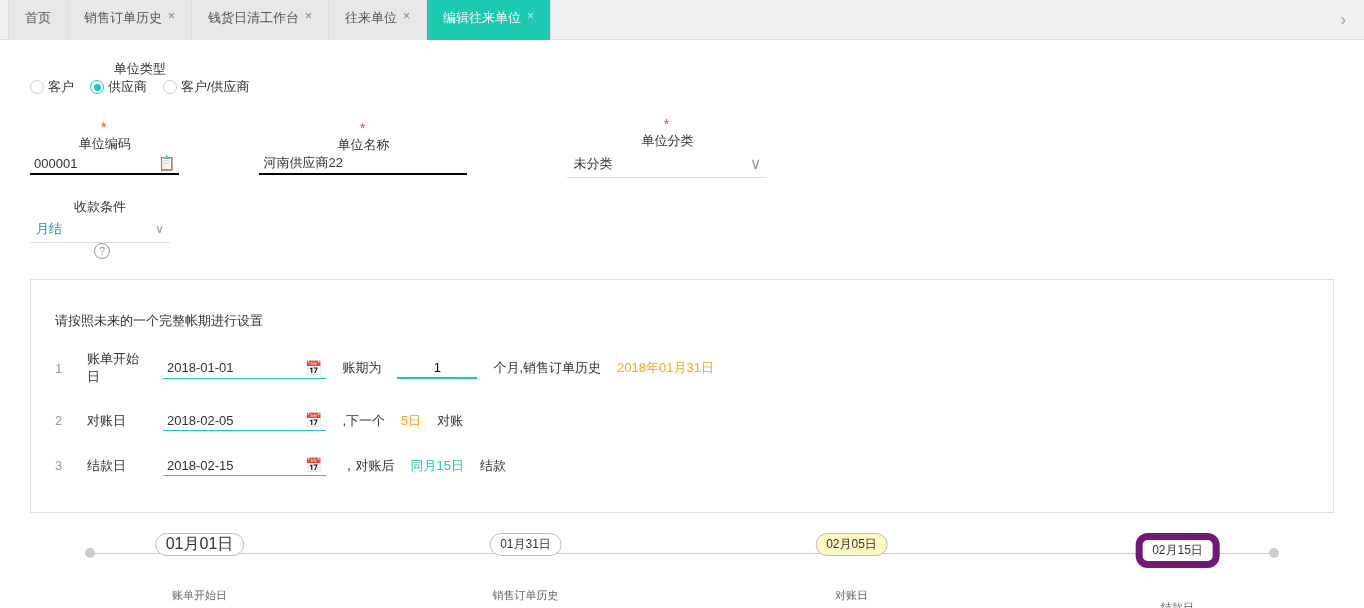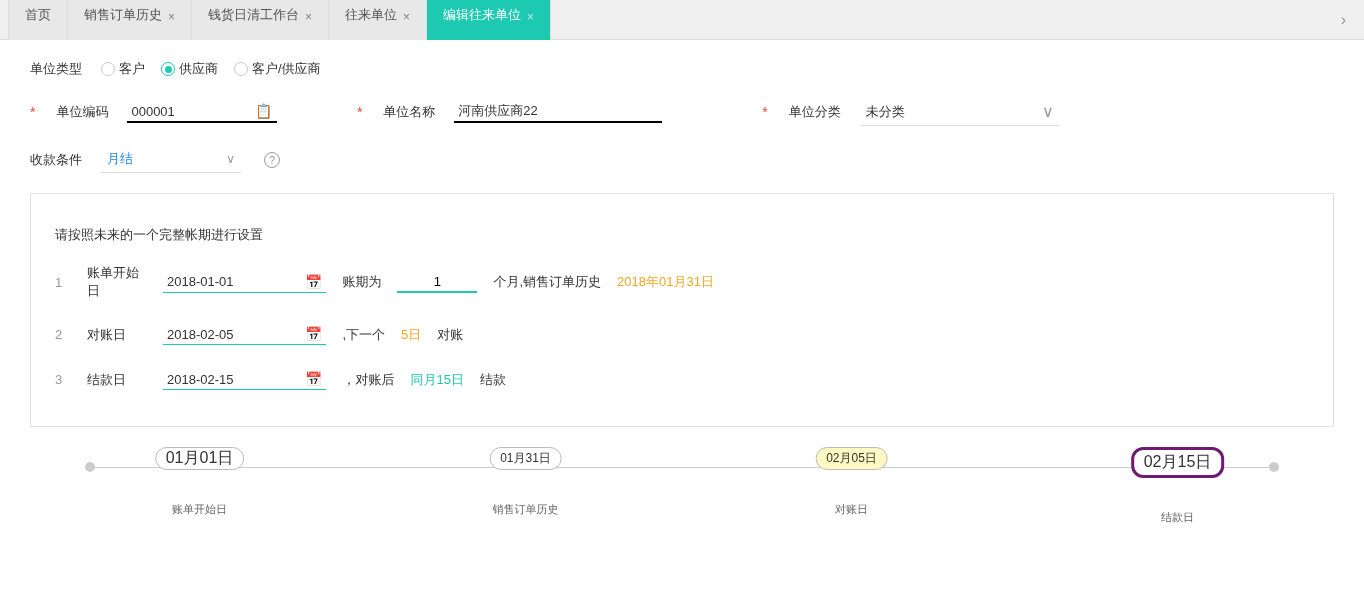--- a/index.html
+++ b/index.html
@@ -9,22 +9,22 @@
     .tab-bar {
       display: flex;
       align-items: center;
       background: #f0f0f0;
       border-bottom: 1px solid #ddd;
       height: 40px;
       padding: 0 8px;
     }
     .tab {
       display: flex;
-      align-items: flex-end;
-      padding: 16px 16px;
+      align-items: flex-start;
+      padding: 9px 16px;
       height: 40px;
       cursor: pointer;
       font-size: 13px;
       color: #555;
       border-right: 1px solid #ddd;
       background: #e8e8e8;
       gap: 6px;
     }
     .tab:first-child { border-left: 1px solid #ddd; }
     .tab.active {
@@ -55,22 +55,23 @@
     .form-row {
       display: flex;
       align-items: center;
       margin-bottom: 20px;
       gap: 0;
     }
 
     .field-group {
       display: flex;
       align-items: center;
-      gap: 19px;
+      gap: 0;
       margin-right: 40px;
+      flex-direction: column;
     }
 
     .field-label {
       color: #333;
       white-space: nowrap;
       font-size: 13px;
     }
 
     .required-star {
       color: #f04438;
@@ -387,18 +388,18 @@
       <div style="border:1px solid #bbb; border-radius:12px; padding:2px 10px; font-size:12px; color:#333; background:#fff; white-space:nowrap;">01月31日</div>
       <div style="font-size:11px;color:#666;margin-top:32px;white-space:nowrap;">销售订单历史</div>
     </div>
 
     <div style="position: absolute; left: 63%; top: 0; transform: translateX(-50%); display:flex;flex-direction:column;align-items:center;">
       <div style="border:1px solid #bbb; border-radius:12px; padding:2px 10px; font-size:12px; color:#333; background:#fef9c3; white-space:nowrap;">02月05日</div>
       <div style="font-size:11px;color:#666;margin-top:32px;white-space:nowrap;">对账日</div>
     </div>
 
     <div style="position: absolute; left: 88%; top: 0; transform: translateX(-50%); display:flex;flex-direction:column;align-items:center;">
-      <div style="border:3px solid #701a75; border-radius:12px; padding:2px 10px; font-size:16px; color:#333; background:#fff; white-space:nowrap;">02月15日</div>
+      <div style="border:7px solid #701a75; border-radius:12px; padding:2px 10px; font-size:12px; color:#333; background:#fff; white-space:nowrap;">02月15日</div>
       <div style="font-size:11px;color:#666;margin-top:32px;white-space:nowrap;">结款日</div>
     </div>
   </div>
 
 </div>
 
 </body></html>

